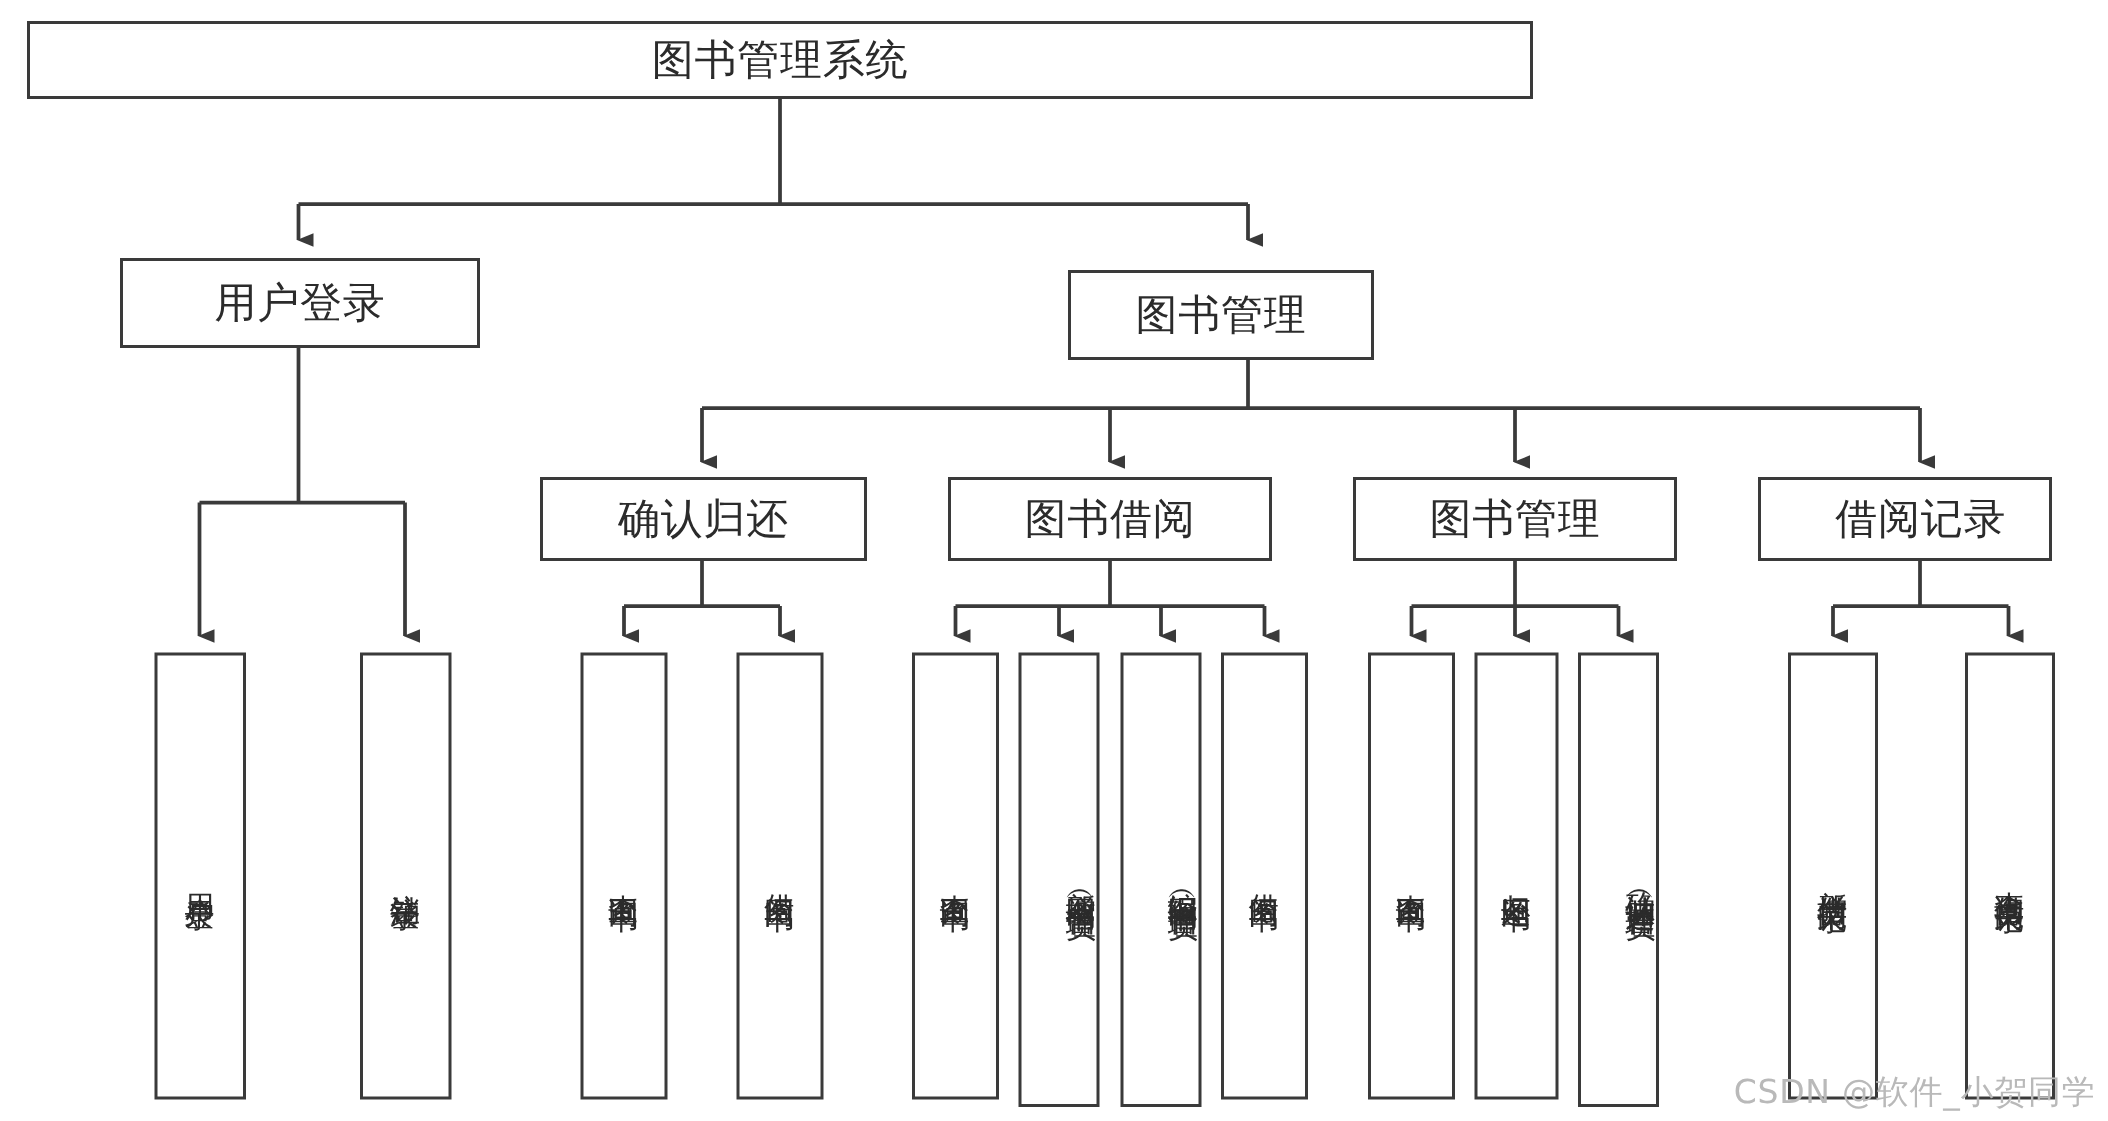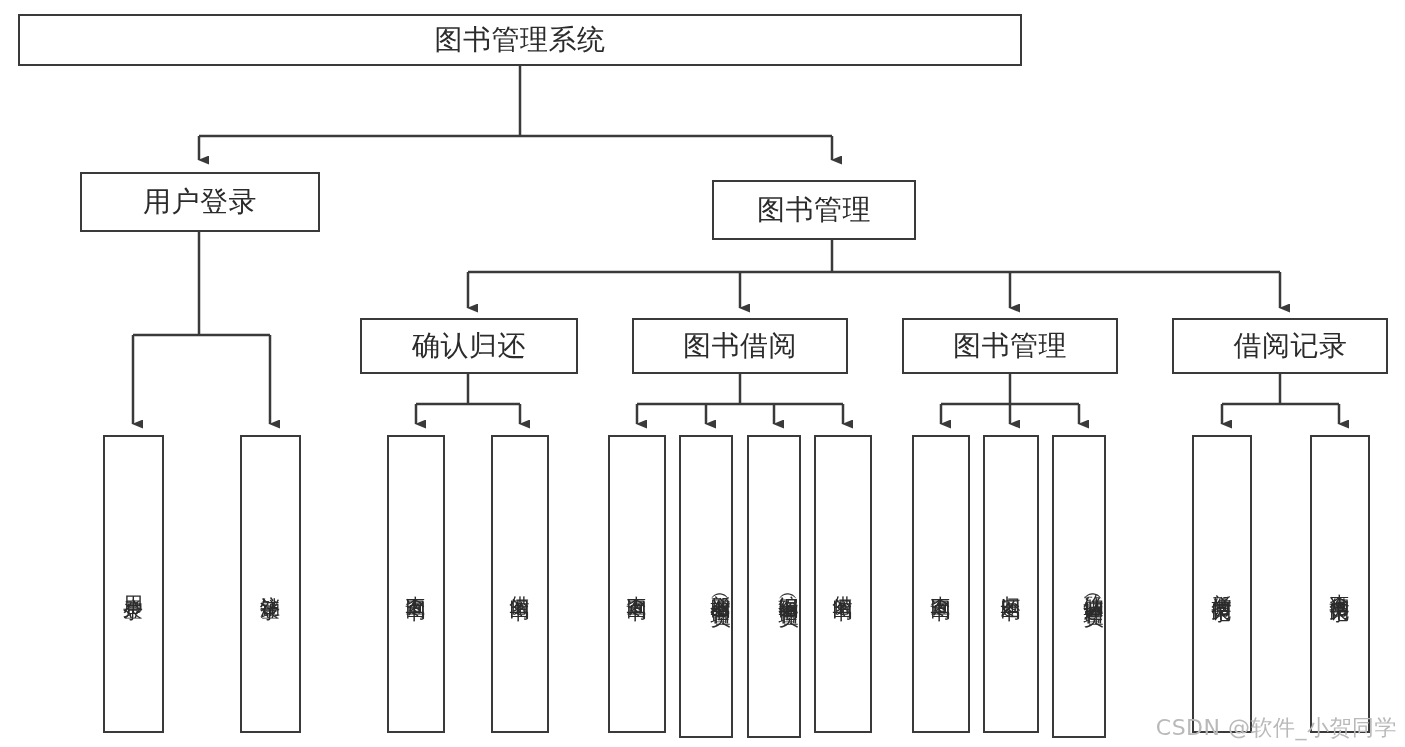--- a/index.html
+++ b/index.html
@@ -134,21 +134,21 @@
 
   <div class="node h" style="left:360px; top:318px; width:218px; height:56px;">
     <span class="node-label">确认归还</span>
   </div>
   <div class="node h" style="left:632px; top:318px; width:216px; height:56px;text-align:right;">
     <span class="node-label">图书借阅</span>
   </div>
   <div class="node h" style="left:902px; top:318px; width:216px; height:56px;">
     <span class="node-label">图书管理</span>
   </div>
-  <div class="node h" style="left:1172px; top:318px; width:216px; height:56px;padding-left:21px;">
+  <div class="node h" style="left:1172px; top:318px; width:196px; height:56px;padding-left:21px;">
     <span class="node-label">借阅记录</span>
   </div>
 
   <div class="node v" style="left:103px; top:435px; width:61px; height:298px;">
     <span class="node-label">用户登录</span>
   </div>
   <div class="node v" style="left:240px; top:435px; width:61px; height:298px;">
     <span class="node-label">注销登录</span>
   </div>
 

